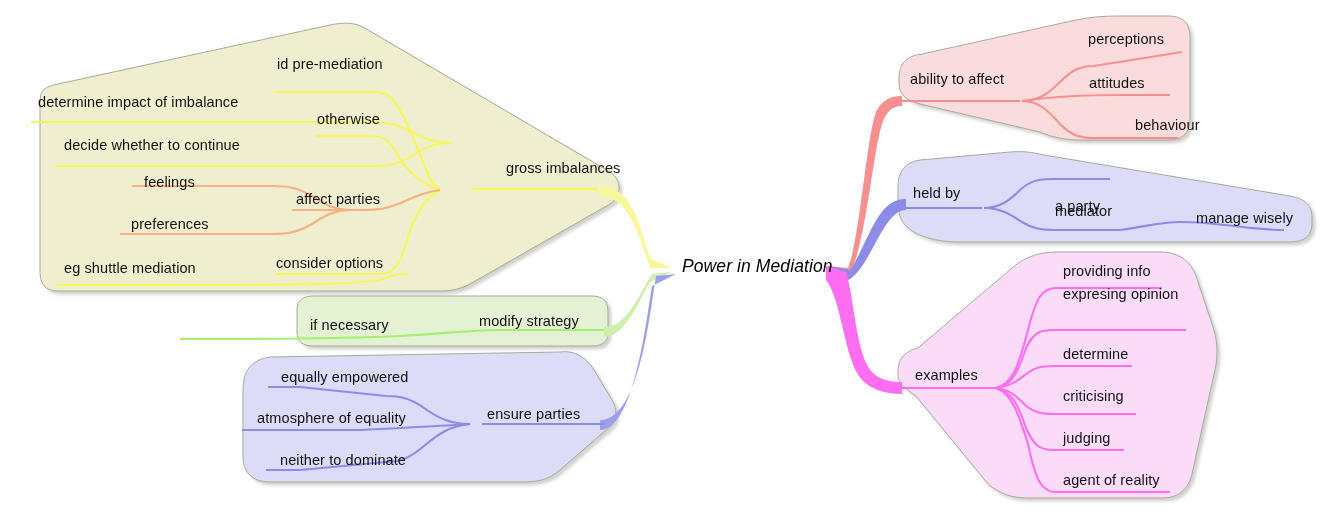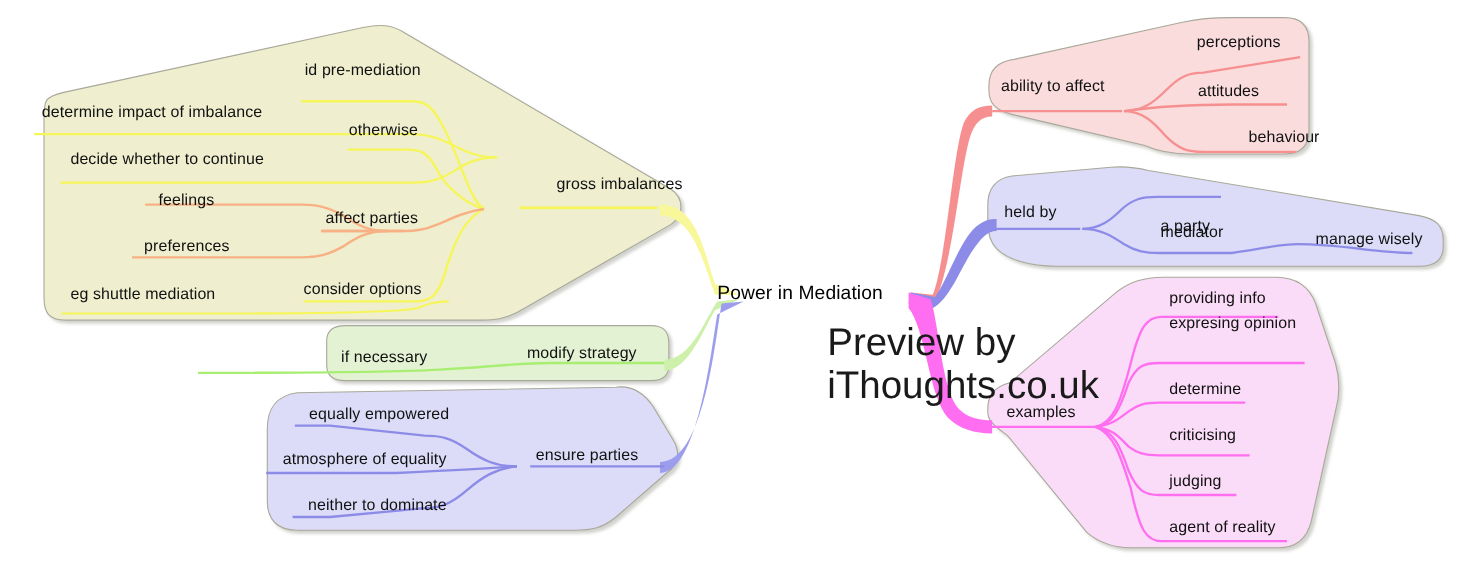--- a/index.html
+++ b/index.html
@@ -224,21 +224,21 @@
       <path d="M 996 388 C 1012 384, 1018 368, 1028 330 C 1036 298, 1042 288, 1056 288 L 1162 288"></path>
       <path d="M 996 388 C 1012 386, 1018 372, 1026 348 C 1034 332, 1040 330, 1054 330 L 1186 330"></path>
       <path d="M 996 388 C 1012 386, 1018 380, 1026 374 C 1034 368, 1040 366, 1054 366 L 1132 366"></path>
       <path d="M 996 388 C 1012 390, 1018 398, 1026 406 C 1034 412, 1040 414, 1054 414 L 1136 414"></path>
       <path d="M 996 388 C 1012 392, 1018 404, 1026 428 C 1034 446, 1040 450, 1054 450 L 1124 450"></path>
       <path d="M 996 388 C 1012 394, 1018 412, 1028 444 C 1036 482, 1042 492, 1056 492 L 1170 492"></path>
     </g>
   </svg>
 
   <div id="labels-layer">
-      <div class="node-label root" style="left: 652px; top: 258px;">Power in Mediation</div>
+      <div class="node-label root" style="left: 682px; top: 258px; font-style: italic;">Power in Mediation</div>
       <div class="node-label" style="left: 474px; top: 161px; margin-left: 32px;">gross imbalances</div>
       <div class="node-label" style="left: 277px; top: 57px; text-align: right;">id pre-mediation</div>
       <div class="node-label" style="left: 317px; top: 112px;">otherwise</div>
       <div class="node-label" style="left: 38px; top: 95px;">determine impact of imbalance</div>
       <div class="node-label" style="left: 64px; top: 138px;">decide whether to continue</div>
       <div class="node-label" style="left: 296px; top: 192px;">affect parties</div>
       <div class="node-label" style="left: 144px; top: 175px;">feelings</div>
       <div class="node-label" style="left: 131px; top: 217px;">preferences</div>
       <div class="node-label" style="left: 276px; top: 256px; text-align: center;">consider options</div>
       <div class="node-label" style="left: 64px; top: 261px;">eg shuttle mediation</div>
@@ -258,16 +258,14 @@
       <div class="node-label" style="left: 1196px; top: 211px;">manage wisely</div>
       <div class="node-label" style="left: 915px; top: 368px;">examples</div>
       <div class="node-label" style="left: 1063px; top: 264px;">providing info</div>
       <div class="node-label" style="left: 1063px; top: 287px;">expresing opinion</div>
       <div class="node-label" style="left: 1063px; top: 347px;">determine</div>
       <div class="node-label" style="left: 1063px; top: 389px;">criticising</div>
       <div class="node-label" style="left: 1063px; top: 431px;">judging</div>
       <div class="node-label" style="left: 1063px; top: 473px;">agent of reality</div>
     </div>
 
-  <div id="watermark">Preview by
-iThoughts.co.uk</div>
 
 </div>
 
 </body></html>

